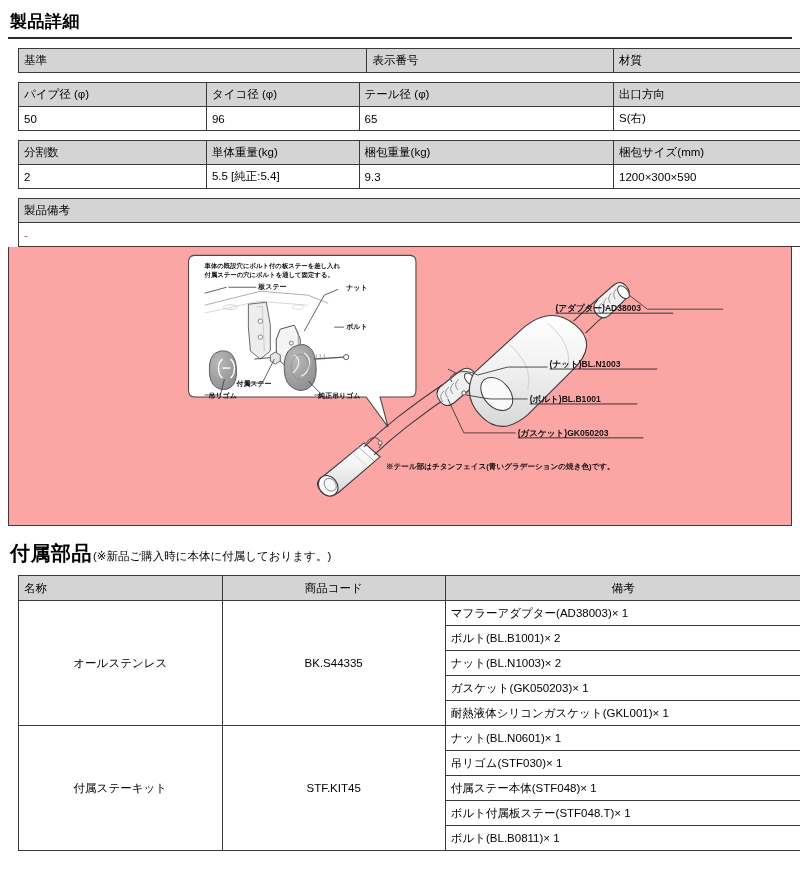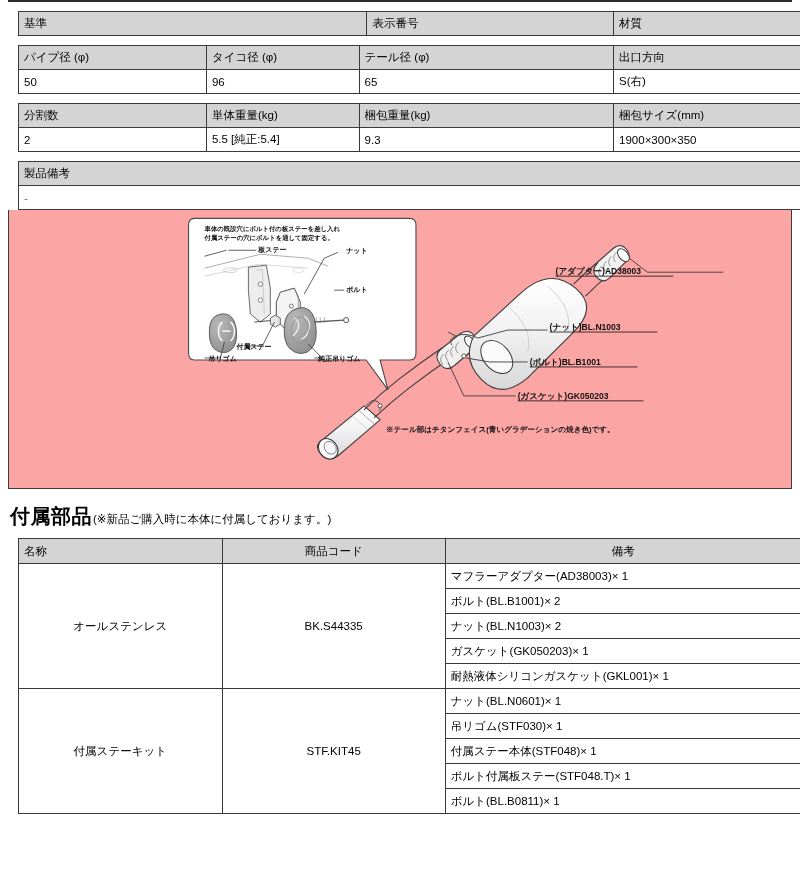--- a/index.html
+++ b/index.html
@@ -74,20 +74,21 @@
   .acc th.c1{text-align:left;}
   .acc th.c2,.acc th.c3{text-align:center;}
   .acc td.name,.acc td.code{text-align:center;vertical-align:middle;}
   .acc td.note{text-align:left;}
 </style>
 </head>
 <body>
 
 <div class="page">
 
+  <div class="page-title">製品詳細</div>
   <div class="title-rule"></div>
 
   <table class="spec">
     <colgroup>
         <col style="width:44.5%">
         <col style="width:31.5%">
         <col style="width:24%">
       </colgroup>
     <tbody>
       <tr>
@@ -132,21 +133,21 @@
       <tr>
         <th>分割数</th>
         <th>単体重量(kg)</th>
         <th>梱包重量(kg)</th>
         <th>梱包サイズ(mm)</th>
       </tr>
       <tr>
         <td>2</td>
         <td>5.5 [純正:5.4]</td>
         <td>9.3</td>
-        <td>1900×300×350</td>
+        <td>1200×300×590</td>
       </tr>
     </tbody>
   </table>
 
   <table class="spec" style="margin-bottom:0">
     <tbody>
       <tr>
         <th>製品備考</th>
       </tr>
       <tr>

